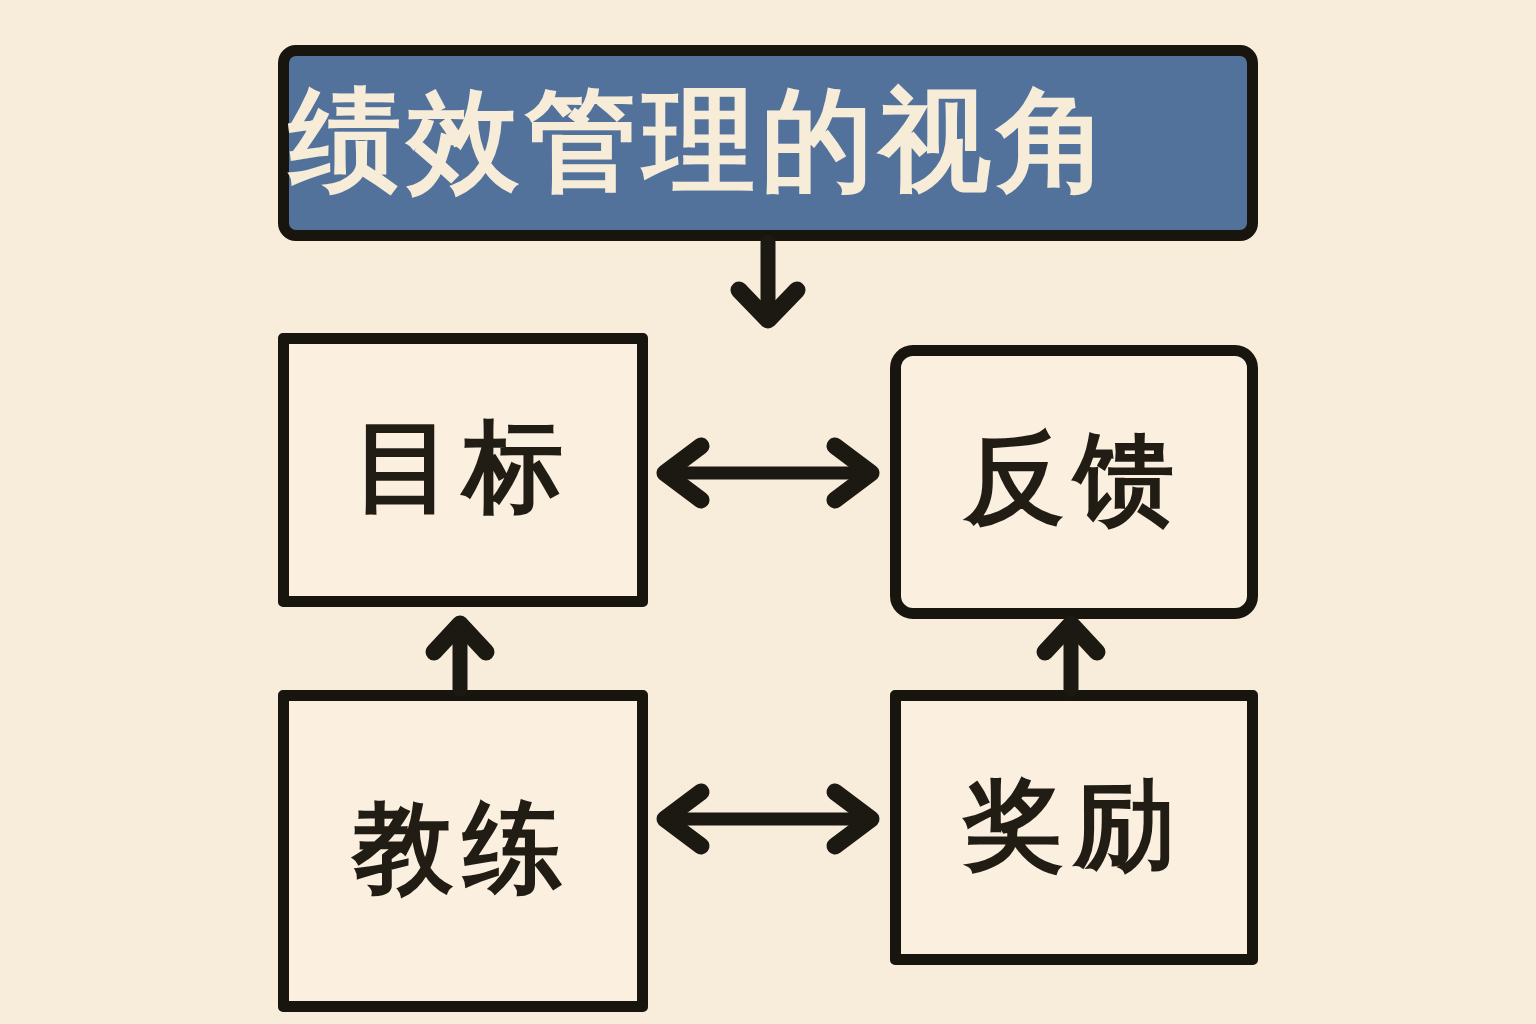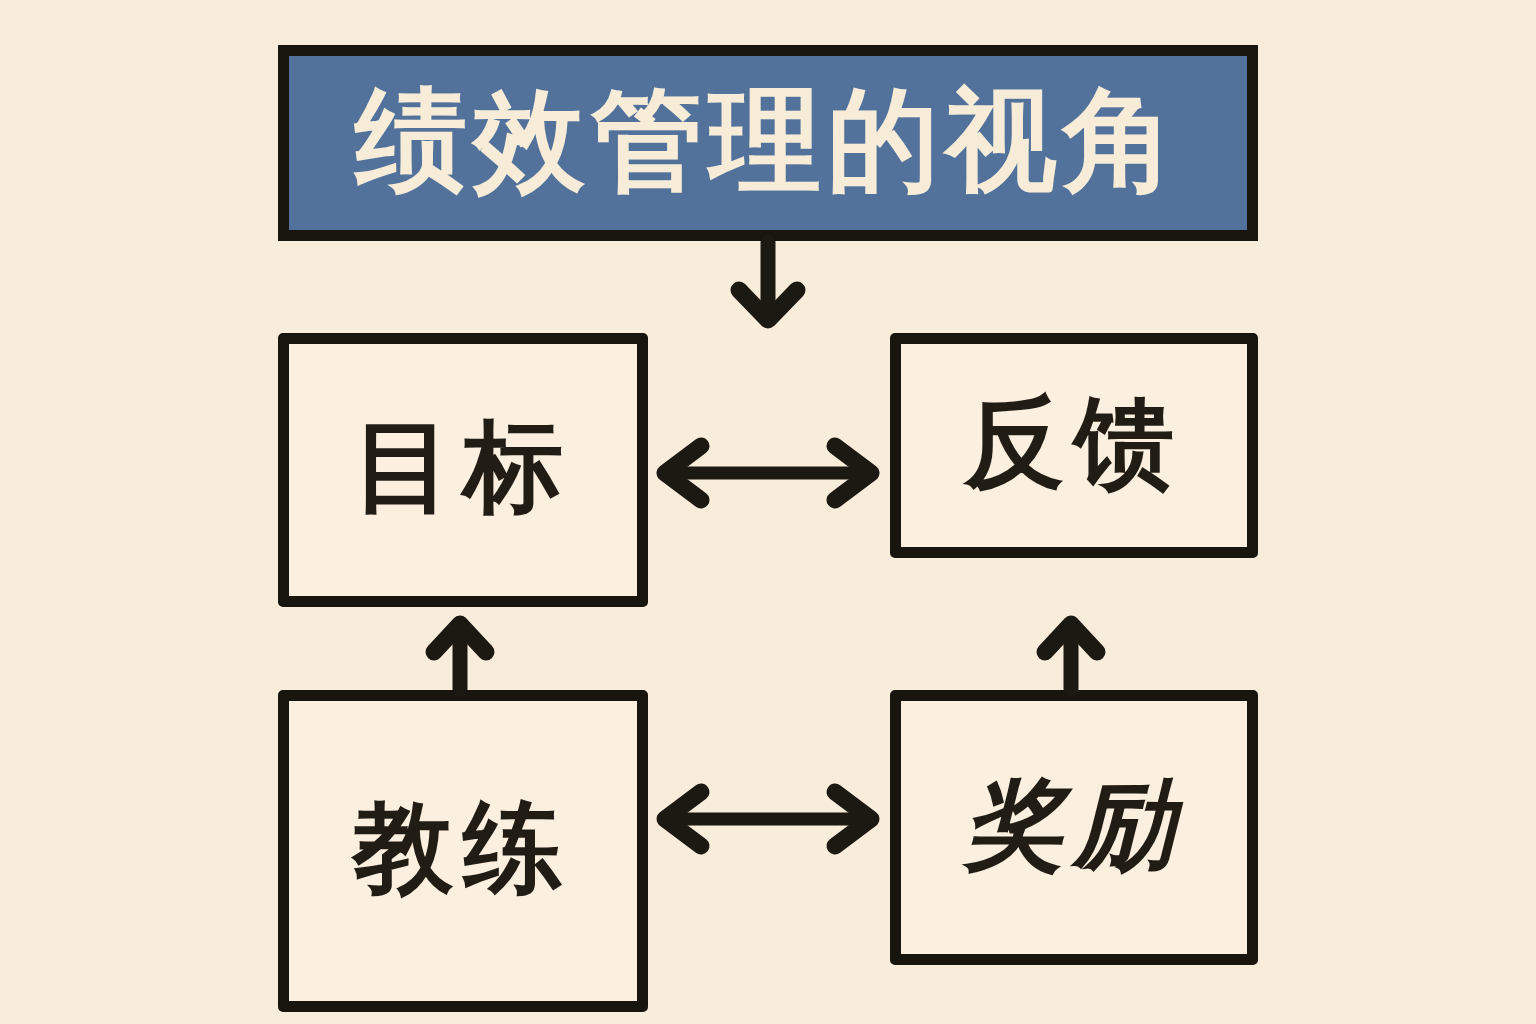--- a/index.html
+++ b/index.html
@@ -21,22 +21,22 @@
   .screen{
     position:relative;
     width:1536px;height:1024px;
     background:var(--background);
   }
   .title-box{
     position:absolute;
     left:278px;top:45px;width:980px;height:196px;
     background:var(--title-bg);
     border:11px solid var(--border);
-    border-radius:0;
-    display:flex;align-items:center;justify-content:center;
+    border-radius:18px;
+    display:flex;align-items:center;justify-content:flex-start;
   }
   .title-box .label{
     color:var(--title-text);
     font-size:112px;
     font-weight:800;
     letter-spacing:6px;
     line-height:1;
     white-space:nowrap;
     transform:translateY(-2px);
   }
@@ -50,23 +50,23 @@
   .node .label{
     color:var(--text);
     font-size:100px;
     font-weight:800;
     letter-spacing:10px;
     line-height:1;
     white-space:nowrap;
     transform:translateY(-4px);
   }
   .node-goals   {left:278px;top:333px;width:370px;height:274px;}
-  .node-feedback{left:890px;top:333px;width:368px;height:225px;}
+  .node-feedback{left:890px;top:345px;width:368px;height:274px;border-radius:23px;}
   .node-coaching{left:278px;top:690px;width:370px;height:322px;}
-  .node-rewards {left:890px;top:690px;width:368px;height:275px;font-style:italic;}
+  .node-rewards {left:890px;top:690px;width:368px;height:275px;}
   svg.arrows{
     position:absolute;left:0;top:0;width:1536px;height:1024px;
     pointer-events:none;
   }
   svg.arrows *{
     stroke:var(--line);
     fill:none;
     stroke-linecap:round;
     stroke-linejoin:round;
   }

